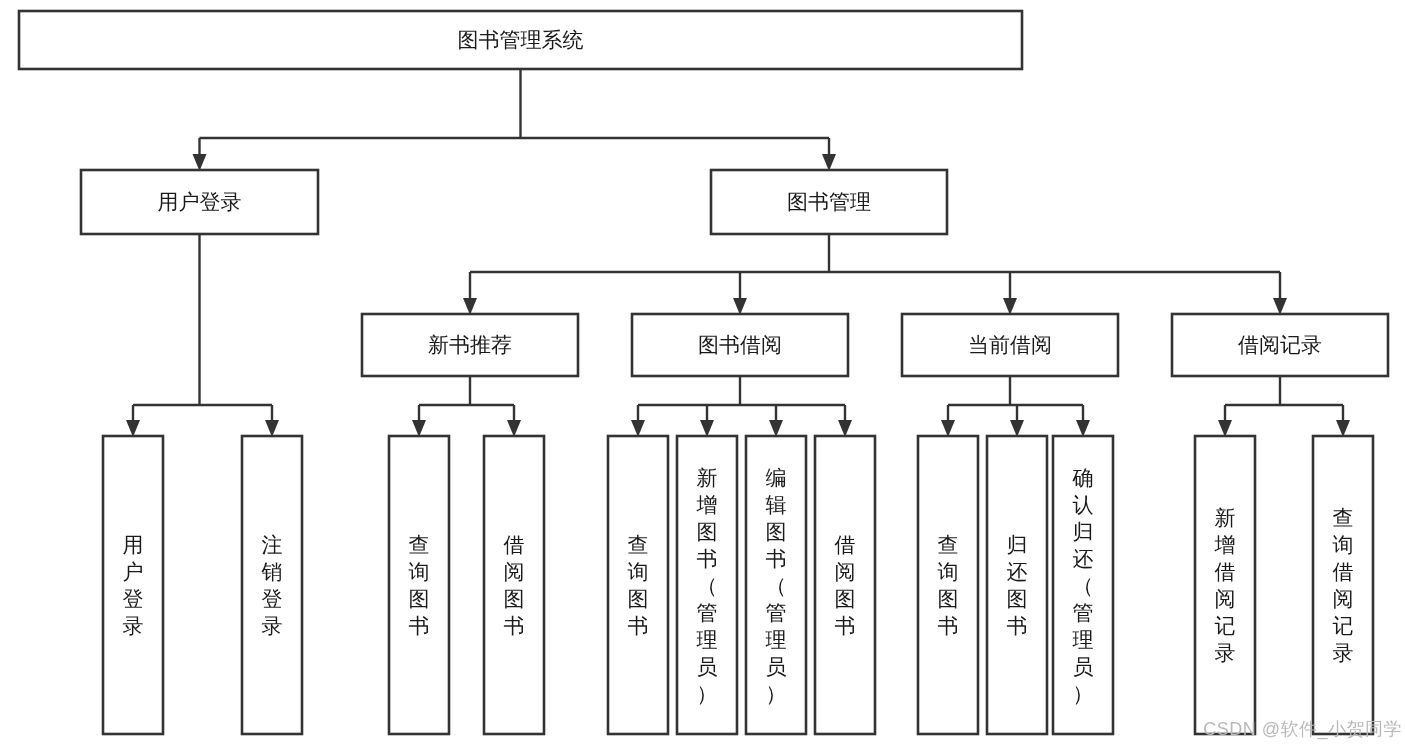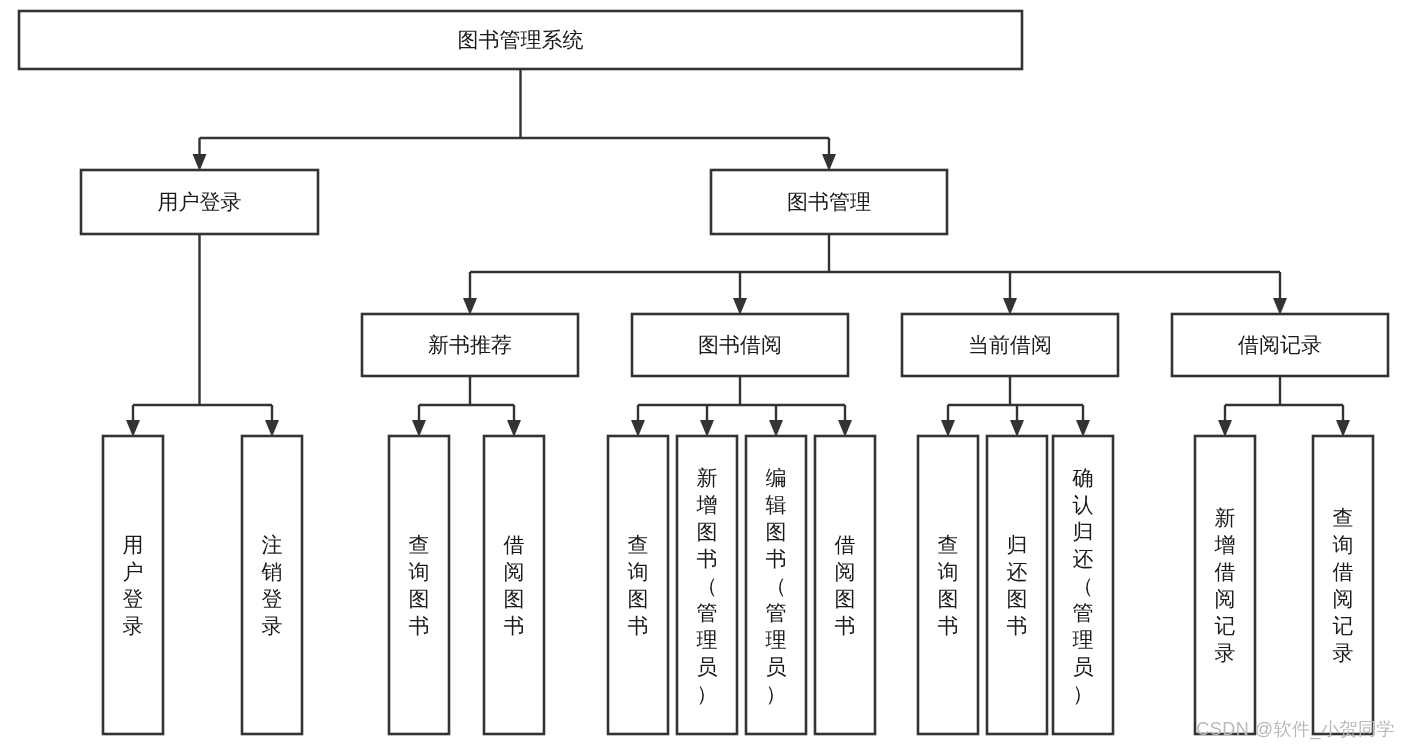--- a/index.html
+++ b/index.html
@@ -51,21 +51,21 @@
     dominant-baseline: middle;
   }
   .node-label-v {
     font-family: "Liberation Sans", "DejaVu Sans", sans-serif;
     font-size: 21px;
     fill: #1a1a1a;
     text-anchor: middle;
   }
   .watermark-text {
     position: absolute;
-    right: 10px;
+    right: 3px;
     bottom: 6px;
     font-family: "Liberation Sans", "DejaVu Sans", sans-serif;
     font-size: 18px;
     color: #b9b9b9;
     white-space: nowrap;
     letter-spacing: 0.5px;
     user-select: none;
   }
 </style>
 </head>

